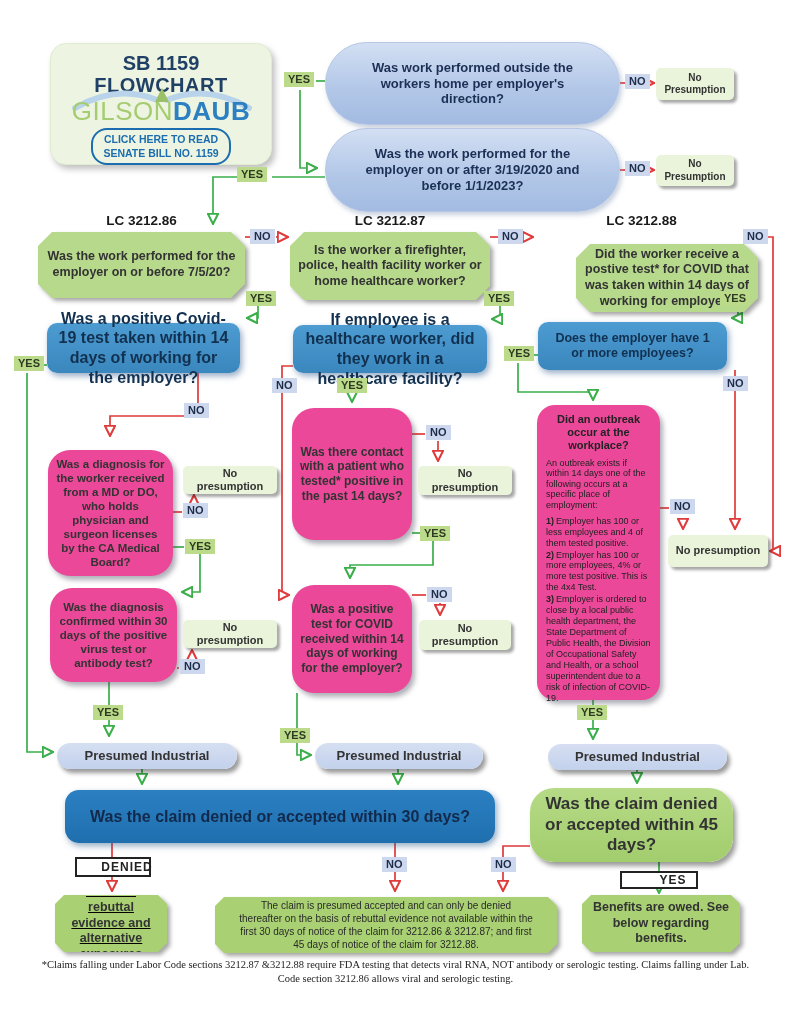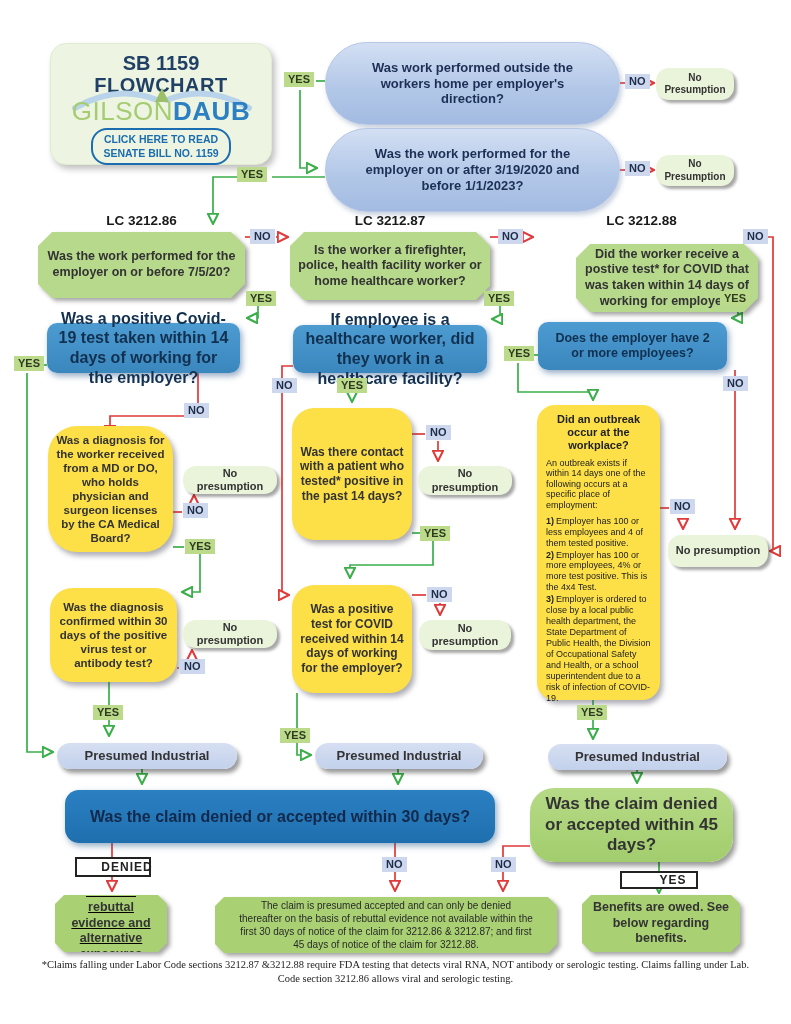--- a/index.html
+++ b/index.html
@@ -20,25 +20,25 @@
                  calc(100% - 14px) 100%,14px 100%,0 calc(100% - 14px),0 14px);
        font-size:12.5px;padding:4px 8px;line-height:1.25;}
   .oct8{clip-path:polygon(9px 0,calc(100% - 9px) 0,100% 9px,100% calc(100% - 9px),
                  calc(100% - 9px) 100%,9px 100%,0 calc(100% - 9px),0 9px);
         background:#a9d173;}
   
   .qblue{background:linear-gradient(180deg,#4c9bd1 0%,#3a87be 100%);border-radius:10px;
          color:#12304f;font-weight:600;font-size:16px;
          box-shadow:2px 3px 6px rgba(60,100,150,.55);padding:4px 10px;}
   
-  .peri{background:#fde047;border-radius:22px;color:#333;font-weight:600;font-size:11.5px;
+  .peri{background:#ec4899;border-radius:22px;color:#333;font-weight:600;font-size:11.5px;
         box-shadow:3px 4px 5px rgba(80,80,100,.45);padding:6px 8px;}
   .pres{background:linear-gradient(180deg,#d6dff2,#c3d1ec);border-radius:15px;color:#333;
         font-weight:600;font-size:13px;box-shadow:3px 4px 4px rgba(0,0,0,.4);}
-  .nopres{background:#eaf4da;border-radius:13px;color:#333;font-weight:600;font-size:11px;
+  .nopres{background:#eaf4da;border-radius:5px;color:#333;font-weight:600;font-size:11px;
           box-shadow:3px 3px 3px rgba(0,0,0,.35);padding:2px 6px;}
   .lbl{position:absolute;z-index:3;font-size:11px;font-weight:700;padding:1px 4px;line-height:1.2;}
   .lbl.yes{background:#bcdb8a;color:#2e3b22;}
   .lbl.no{background:#cdd8ee;color:#1d2c49;}
   .colhead{position:absolute;z-index:2;text-align:center;font-size:13.5px;font-weight:700;color:#1a1a1a;}
   .outlinebox{position:absolute;z-index:3;background:#fff;border:2px solid #222;color:#222;
               font-weight:700;font-size:12px;display:flex;align-items:center;justify-content:center;
               letter-spacing:1px;box-sizing:border-box;padding-left:28px;}
   .bar30{background:linear-gradient(180deg,#2b80c2,#1f6fae);border-radius:14px;color:#13294b;
          font-weight:700;font-size:16px;box-shadow:2px 3px 6px rgba(40,90,140,.5);}
@@ -168,23 +168,23 @@
   </div>
   <div class="octwrap" style="left:290px;top:232px;width:200px;height:68px;">
     <div class="oct">Is the worker a firefighter, police, health facility worker or home healthcare worker?</div>
   </div>
   <div class="octwrap" style="left:535px;top:244px;width:182px;height:68px;padding-left:41px;">
     <div class="oct">Did the worker receive a postive test* for COVID that was taken within 14 days of working for employer?</div>
   </div>
 
   <div class="box qblue" style="left:47px;top:323px;width:193px;height:50px;">Was a positive Covid-19 test taken within 14 days of working for the employer?</div>
   <div class="box qblue" style="left:293px;top:325px;width:194px;height:48px;">If employee is a healthcare worker, did they work in a healthcare facility?</div>
-  <div class="box qblue" style="left:538px;top:322px;width:189px;height:48px;font-size:12.5px;">Does the employer have 2 or more employees?</div>
-
-  <div class="box peri" style="left:48px;top:426px;width:125px;height:126px;border-radius:29px;">Was a diagnosis for the worker received from a MD or DO, who holds physician and surgeon licenses by the CA Medical Board?</div>
+  <div class="box qblue" style="left:538px;top:322px;width:189px;height:48px;font-size:12.5px;">Does the employer have 1 or more employees?</div>
+
+  <div class="box peri" style="left:48px;top:450px;width:125px;height:126px;">Was a diagnosis for the worker received from a MD or DO, who holds physician and surgeon licenses by the CA Medical Board?</div>
   <div class="box nopres" style="left:183px;top:466px;width:94px;height:28px;">No presumption</div>
   <div class="box peri" style="left:50px;top:588px;width:127px;height:94px;">Was the diagnosis confirmed within 30 days of the positive virus test or antibody test?</div>
   <div class="box nopres" style="left:183px;top:620px;width:94px;height:28px;">No presumption</div>
 
   <div class="box peri" style="left:292px;top:408px;width:120px;height:132px;font-size:12px;">Was there contact with a patient who tested* positive in the past 14 days?</div>
   <div class="box nopres" style="left:418px;top:466px;width:94px;height:29px;">No presumption</div>
   <div class="box peri" style="left:292px;top:585px;width:120px;height:108px;font-size:12px;">Was a positive test for COVID received within 14 days of working for the employer?</div>
   <div class="box nopres" style="left:419px;top:620px;width:92px;height:30px;">No presumption</div>
 
   <div class="box peri ob" style="left:537px;top:405px;width:123px;height:295px;">

